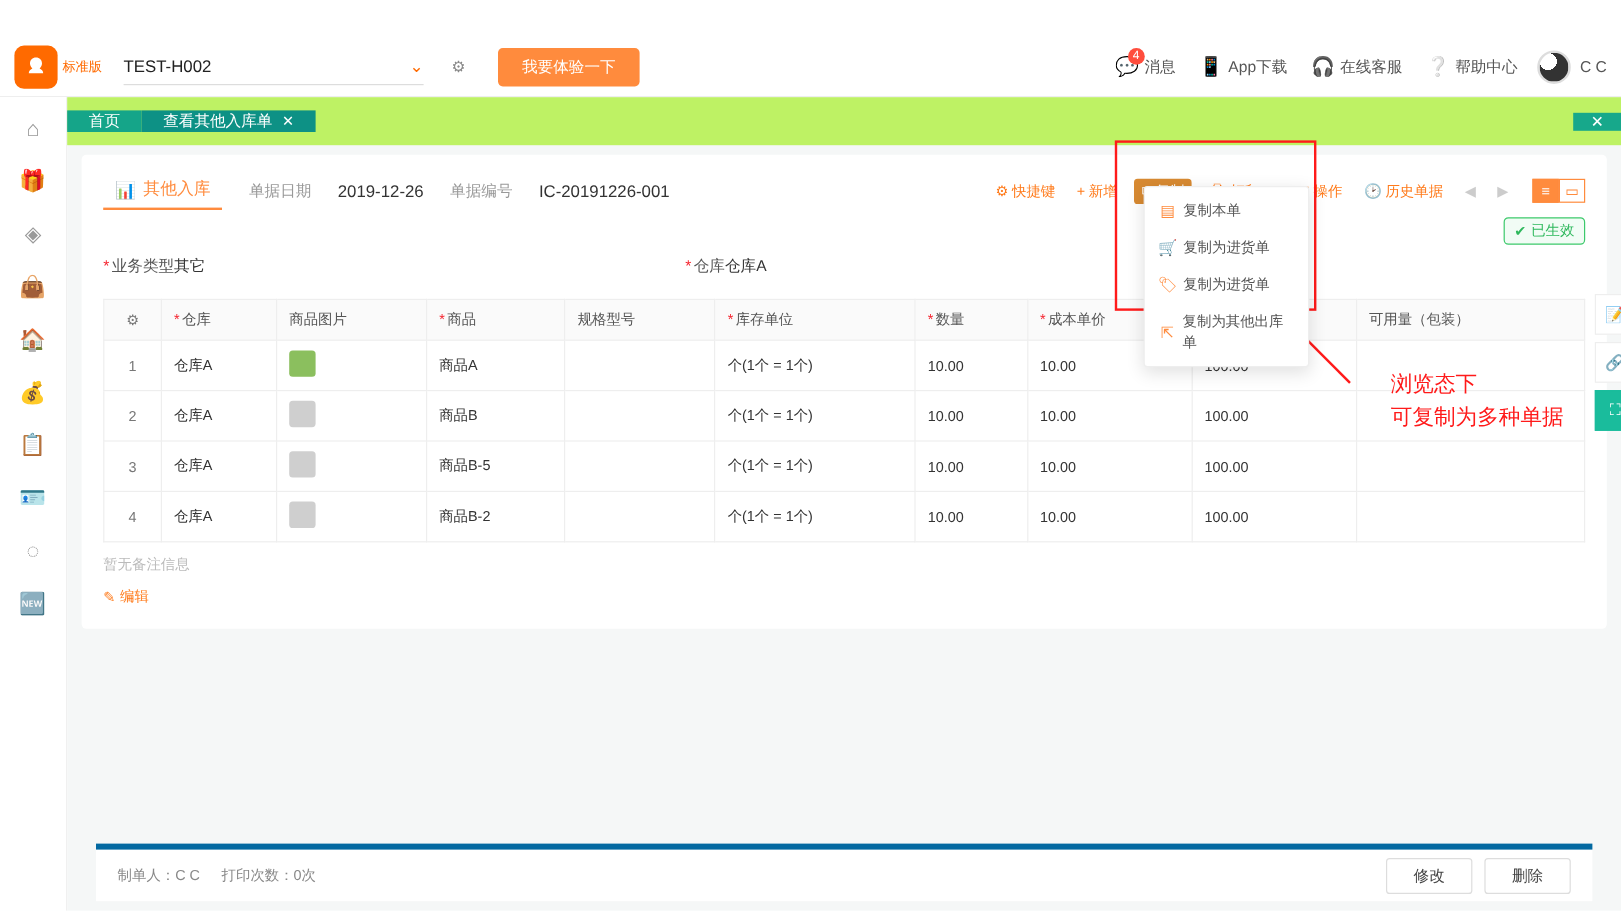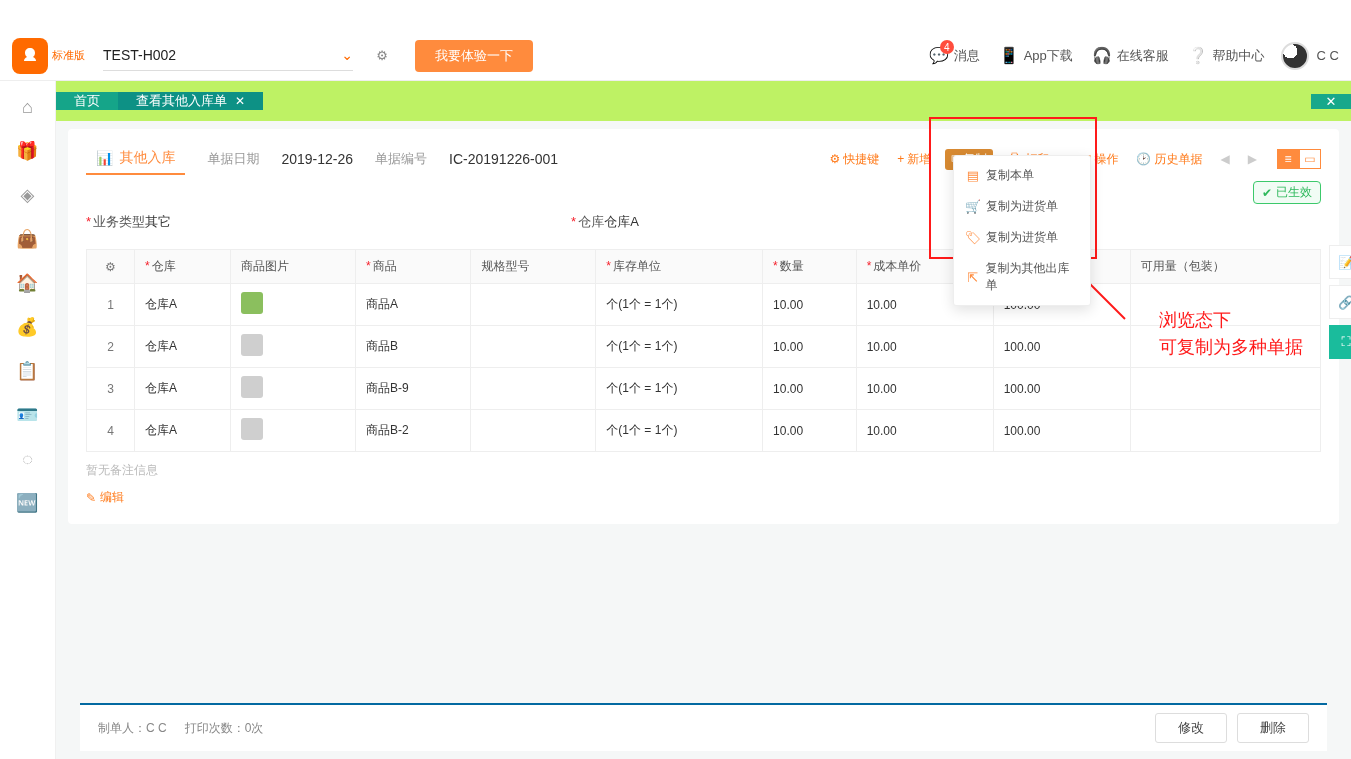--- a/index.html
+++ b/index.html
@@ -80,21 +80,21 @@
 .tbl tr.subtotal td { background: #fff7ee; font-weight: 600; }
 .thumb { width: 22px; height: 22px; border-radius: 3px; display: inline-block; }
 .thumb.t1 { background: #8bbf5e; }
 .thumb.t2 { background: #cfcfcf; }
 
 .remark-title { font-size: 13px; color: #333; margin-top: 14px; }
 .remark-empty { color: #bbb; font-size: 12px; margin-top: 10px; }
 .edit-link { color: #ff7a1a; font-size: 12px; display: inline-flex; align-items: center; gap: 4px; margin-top: 10px; cursor: pointer; }
 
 
-.footer { height: 48px; background: #fff; border-top: 2px solid #0369a1; display: flex; align-items: center; padding: 0 18px; margin: 0 12px; }
+.footer { height: 48px; background: #fff; border-top: 5px solid #0369a1; display: flex; align-items: center; padding: 0 18px; margin: 0 12px; }
 .footer .fmeta { color: #888; font-size: 12px; margin-right: 18px; }
 .footer .spacer { flex: 1; }
 .footer button { height: 30px; padding: 0 22px; border: 1px solid #ddd; background: #fff; border-radius: 3px; margin-left: 10px; cursor: pointer; font-size: 13px; color: #444; }
 
 
 .right-rail { position: absolute; right: -12px; top: 164px; width: 34px; display: flex; flex-direction: column; gap: 6px; }
 .right-rail .rbtn { width: 34px; height: 34px; background: #fff; border: 1px solid #eee; display: flex; align-items: center; justify-content: center; color: #999; cursor: pointer; }
 .right-rail .rbtn.active { background: #1abc9c; color: #fff; border-color: #1abc9c; }
 
 svg { display: block; }
@@ -308,21 +308,21 @@
                   <td>个(1个 = 1个)</td>
                   <td>10.00</td>
                   <td>10.00</td>
                   <td>100.00</td>
                   <td></td>
                 </tr>
                 <tr>
                   <td class="rownum">3</td>
                   <td>仓库A</td>
                   <td><span class="thumb t2"></span></td>
-                  <td>商品B-9</td>
+                  <td>商品B-5</td>
                   <td></td>
                   <td>个(1个 = 1个)</td>
                   <td>10.00</td>
                   <td>10.00</td>
                   <td>100.00</td>
                   <td></td>
                 </tr>
                 <tr>
                   <td class="rownum">4</td>
                   <td>仓库A</td>

